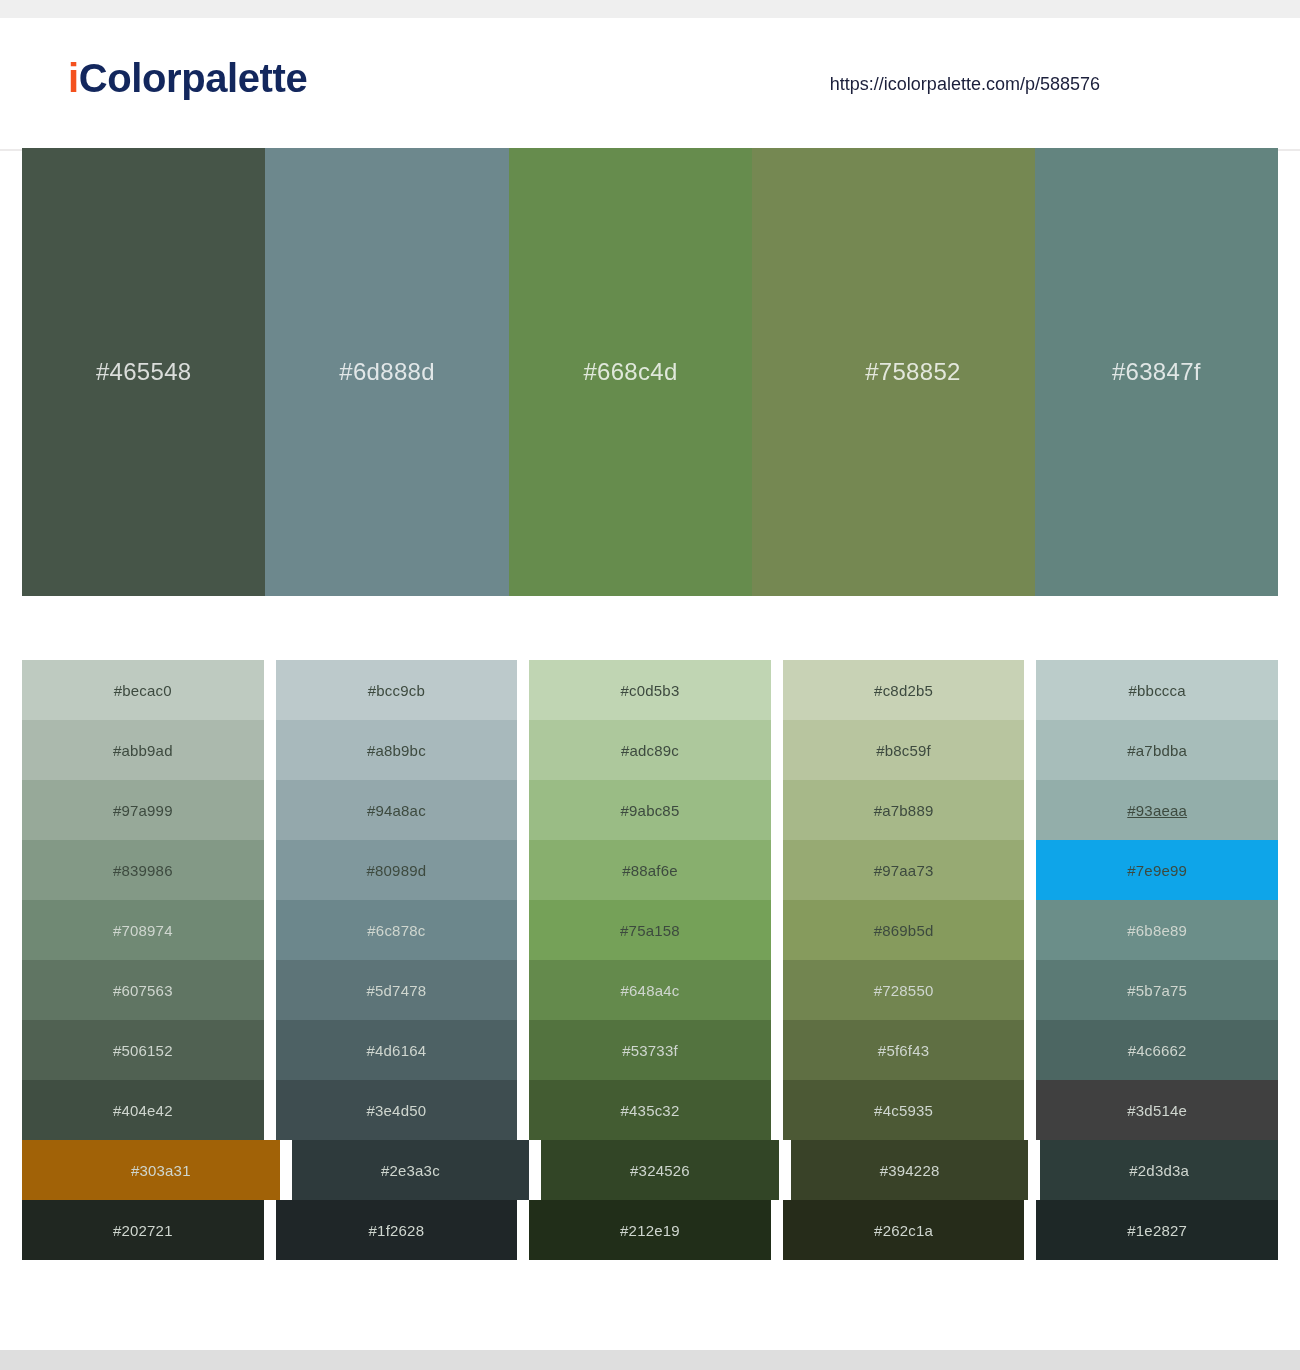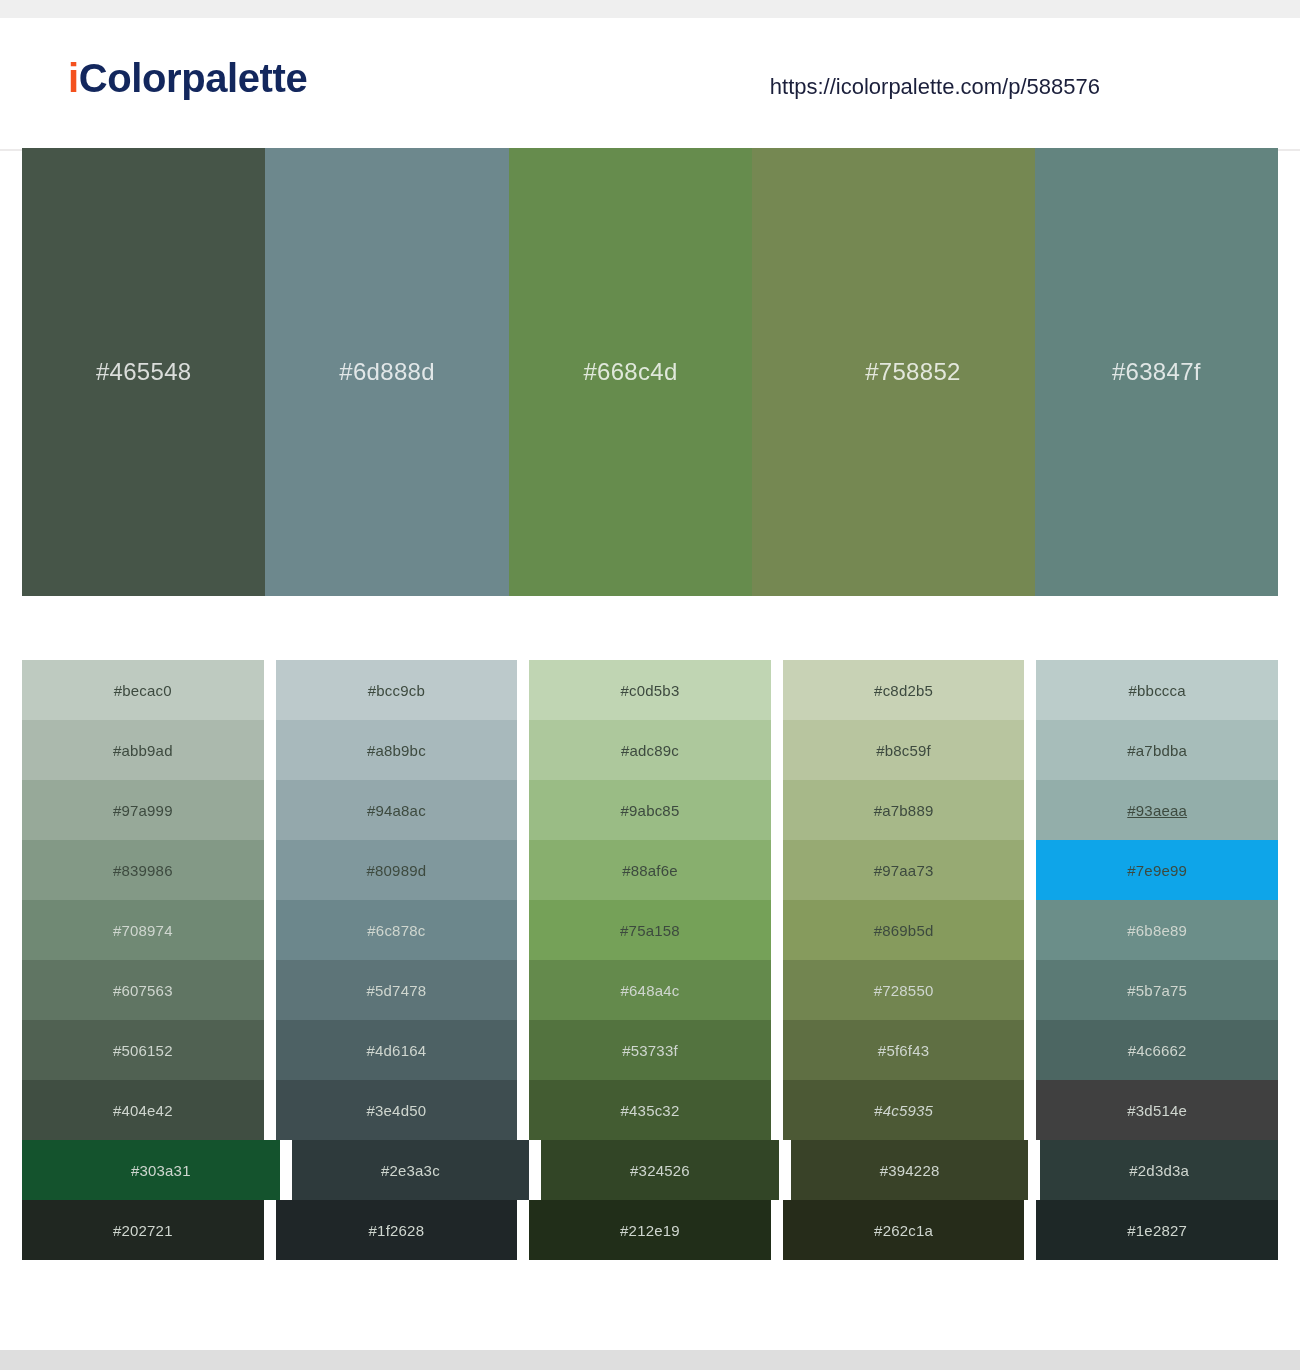--- a/index.html
+++ b/index.html
@@ -47,21 +47,21 @@
     letter-spacing: -0.4px;
     white-space: nowrap;
   }
   .brand .brand-i { color: #f4511e; }
   .brand .brand-rest { color: #13275d; }
 
   .page-url {
     position: absolute;
     right: 200px;
     top: 56px;
-    font-size: 22px;
+    font-size: 18px;
     color: #1b1f3b;
     white-space: nowrap;
   }
 
   
   .swatch-strip {
     position: absolute;
     left: 22px;
     top: 148px;
     width: 1256px;
@@ -197,25 +197,25 @@
         <div class="shade-cell dk" style="background: rgb(80, 97, 82);">#506152</div>
         <div class="shade-cell dk" style="background: rgb(77, 97, 100);">#4d6164</div>
         <div class="shade-cell dk" style="background: rgb(83, 115, 63);">#53733f</div>
         <div class="shade-cell dk" style="background: rgb(95, 111, 67);">#5f6f43</div>
         <div class="shade-cell dk" style="background: rgb(76, 102, 98);">#4c6662</div>
       </div>
       <div class="shade-row">
         <div class="shade-cell dk" style="background: rgb(64, 78, 66);">#404e42</div>
         <div class="shade-cell dk" style="background: rgb(62, 77, 80);">#3e4d50</div>
         <div class="shade-cell dk" style="background: rgb(67, 92, 50);">#435c32</div>
-        <div class="shade-cell dk" style="background: rgb(76, 89, 53); font-style: italic;">#4c5935</div>
+        <div class="shade-cell dk" style="background: rgb(76, 89, 53);">#4c5935</div>
         <div class="shade-cell dk" style="background: #404040;">#3d514e</div>
       </div>
       <div class="shade-row">
-        <div class="shade-cell dk" style="background: #14532d; padding-left: 20px;">#303a31</div>
+        <div class="shade-cell dk" style="background: #a16207; padding-left: 20px;">#303a31</div>
         <div class="shade-cell dk" style="background: rgb(46, 58, 60);">#2e3a3c</div>
         <div class="shade-cell dk" style="background: rgb(50, 69, 38);">#324526</div>
         <div class="shade-cell dk" style="background: rgb(57, 66, 40);">#394228</div>
         <div class="shade-cell dk" style="background: rgb(45, 61, 58);">#2d3d3a</div>
       </div>
       <div class="shade-row">
         <div class="shade-cell dk" style="background: rgb(32, 39, 33);">#202721</div>
         <div class="shade-cell dk" style="background: rgb(31, 38, 40);">#1f2628</div>
         <div class="shade-cell dk" style="background: rgb(33, 46, 25);">#212e19</div>
         <div class="shade-cell dk" style="background: rgb(38, 44, 26);">#262c1a</div>

